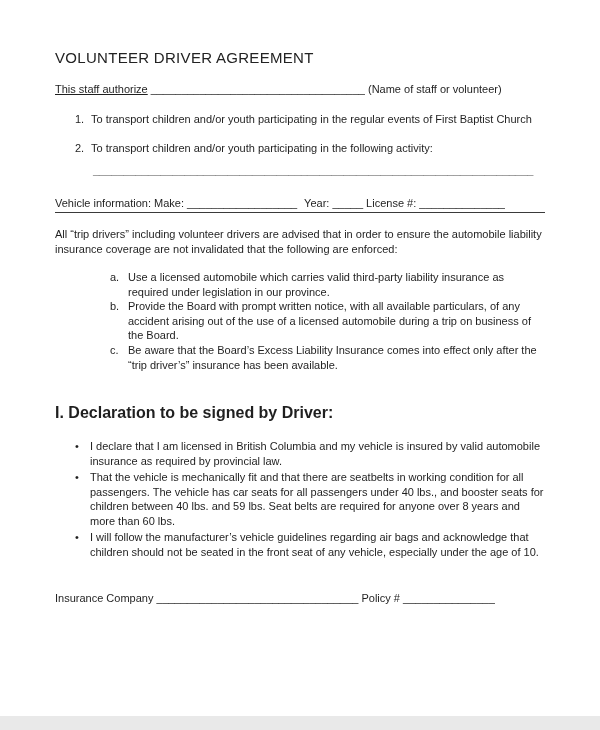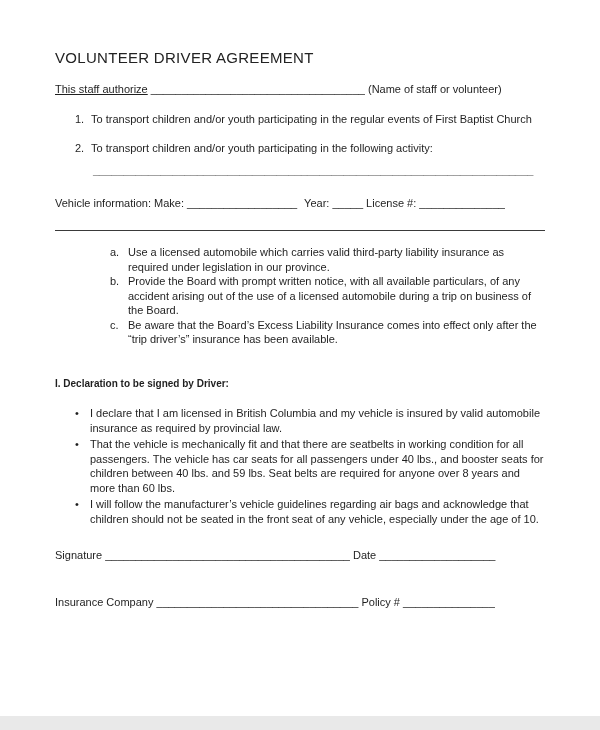--- a/index.html
+++ b/index.html
@@ -43,32 +43,32 @@
   .num-list .item2 { margin-bottom: 8px; }
   .activity-blank {
     margin-left: 38px;
     margin-top: 4px;
     margin-bottom: 18px;
     white-space: nowrap;
     letter-spacing: 0;
     font-weight: bold;
   }
   .vehicle-line {
-    padding-bottom: 20px;
+    padding-bottom: 2px;
     border-bottom: 1px solid #3a3a3a;
     margin-bottom: 14px;
     white-space: nowrap;
   }
   .advisory { margin-bottom: 14px; }
   .lettered-list { padding-left: 55px; margin-bottom: 0; }
   .lettered-list .list-item { margin-bottom: 0; }
   .lettered-list .marker { width: 18px; }
   .declaration-heading {
     font-weight: bold;
-    font-size: 10px;
+    font-size: 16px;
     margin-top: 30px;
     margin-bottom: 16px;
   }
   .bullet-list { padding-left: 20px; }
   .bullet-list .list-item { margin-bottom: 2px; }
   .bullet-list .marker { width: 15px; }
   .sig-row { margin-top: 22px; white-space: nowrap; }
   .ins-row { margin-top: 32px; white-space: nowrap; }
   .gap-sm { display: inline-block; width: 4px; }
 </style>
@@ -101,20 +101,21 @@
 
   <p class="vehicle-line">
     <span>Vehicle information: Make:</span>
     <span>__________________</span><span class="gap-sm"></span>
     <span>Year:</span>
     <span>_____</span>
     <span>License #:</span>
     <span>______________</span>
   </p>
 
+  <p class="para advisory">All “trip drivers” including volunteer drivers are advised that in order to ensure the automobile liability insurance coverage are not invalidated that the following are enforced:</p>
 
   <div class="lettered-list">
     <div class="list-item">
       <span class="marker">a.</span>
       <span class="li-text">Use a licensed automobile which carries valid third-party liability insurance as required under legislation in our province.</span>
     </div>
     <div class="list-item">
       <span class="marker">b.</span>
       <span class="li-text">Provide the Board with prompt written notice, with all available particulars, of any accident arising out of the use of a licensed automobile during a trip on business of the Board.</span>
     </div>
@@ -134,26 +135,20 @@
     <div class="list-item">
       <span class="marker">•</span>
       <span class="li-text">That the vehicle is mechanically fit and that there are seatbelts in working condition for all passengers. The vehicle has car seats for all passengers under 40 lbs., and booster seats for children between 40 lbs. and 59 lbs. Seat belts are required for anyone over 8 years and more than 60 lbs.</span>
     </div>
     <div class="list-item">
       <span class="marker">•</span>
       <span class="li-text">I will follow the manufacturer’s vehicle guidelines regarding air bags and acknowledge that children should not be seated in the front seat of any vehicle, especially under the age of 10.</span>
     </div>
   </div>
 
-  <p class="sig-row">
-    <span>Signature</span>
-    <span>________________________________________</span>
-    <span>Date</span>
-    <span>___________________</span>
-  </p>
 
   <p class="ins-row">
     <span>Insurance Company</span>
     <span>_________________________________</span>
     <span>Policy #</span>
     <span>_______________</span>
   </p>
 
 </div>
 

